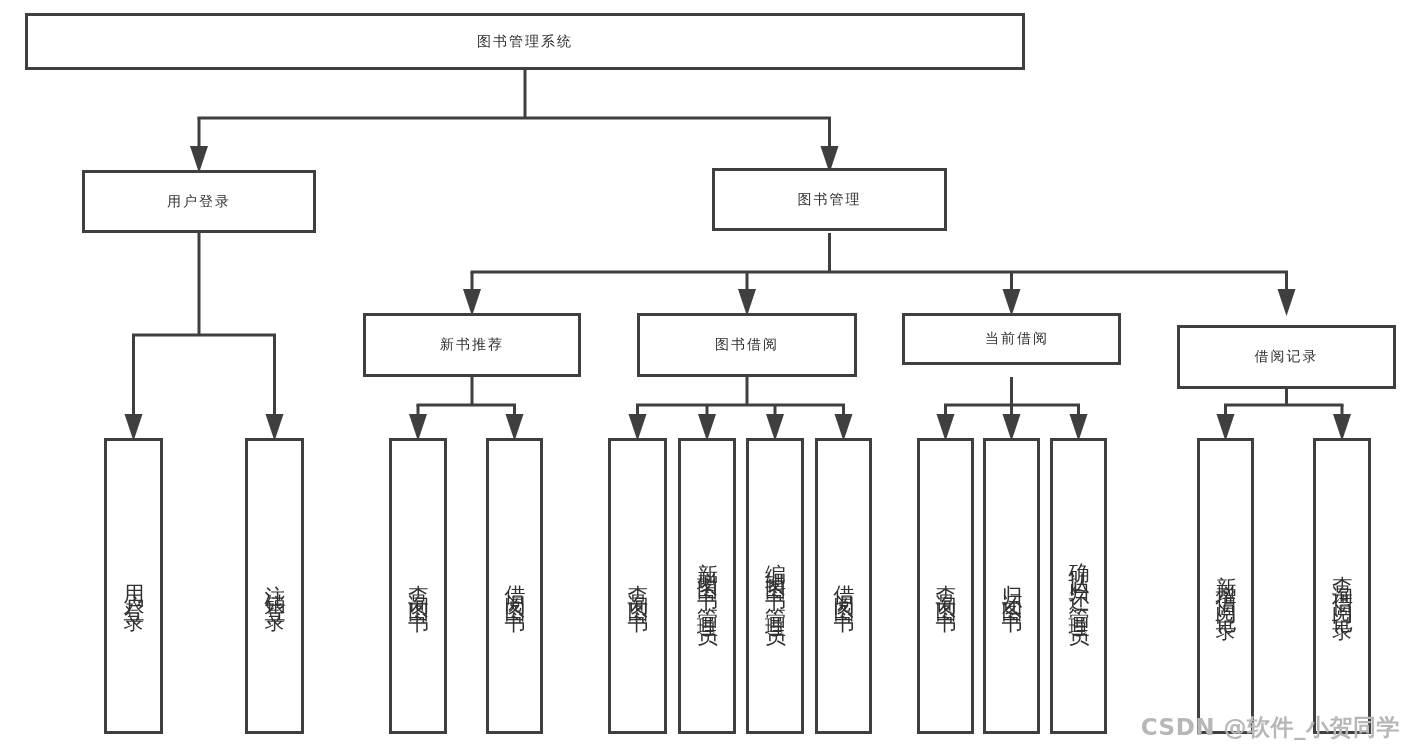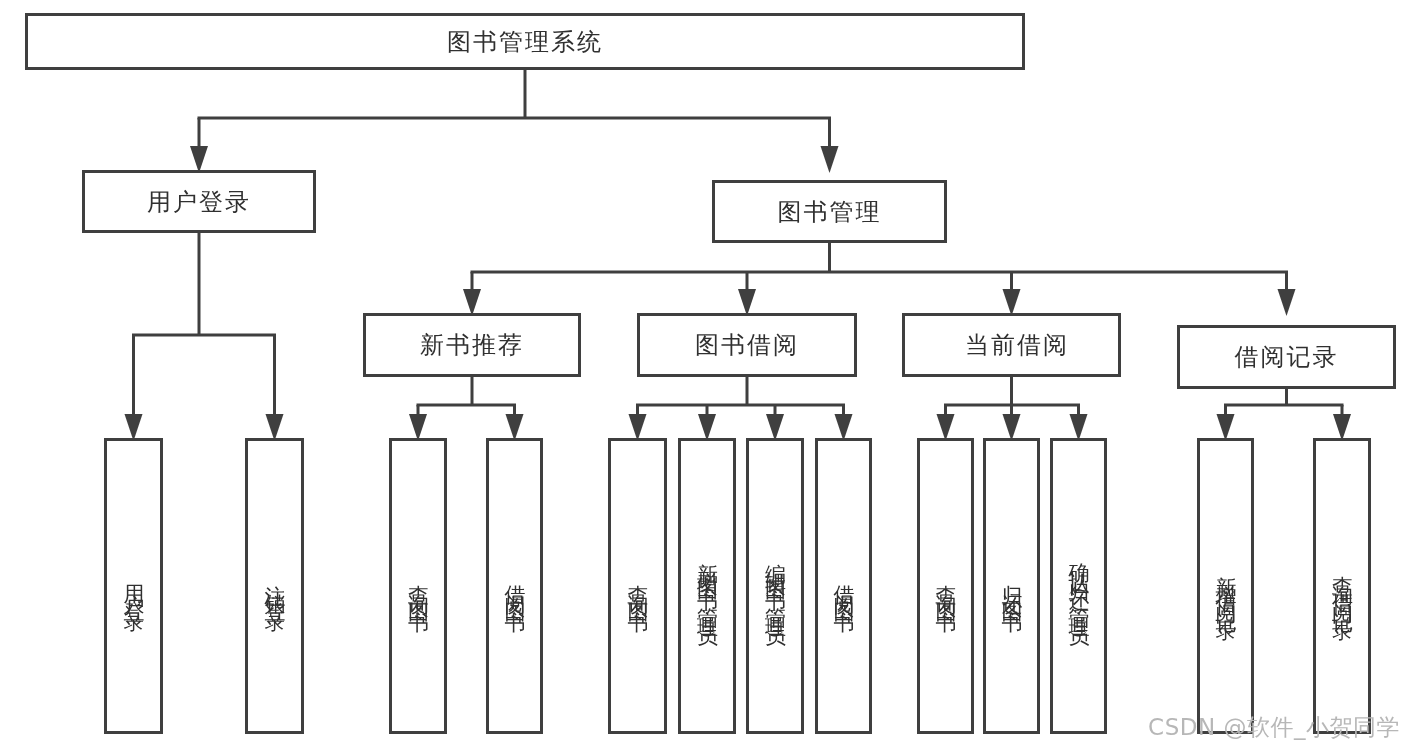--- a/index.html
+++ b/index.html
@@ -21,41 +21,42 @@
     position: absolute;
     box-sizing: border-box;
     background: #ffffff;
     border: 3px solid var(--line, #3f3f3f);
     display: flex;
     align-items: center;
     justify-content: center;
     color: var(--text, #303030);
   }
   .node.h span {
-    font-size: 24px;
+    font-size: 14px;
     letter-spacing: 2px;
     white-space: nowrap;
   }
   .node.v span {
     writing-mode: vertical-rl;
     text-orientation: mixed;
     font-size: 21px;
     line-height: 1;
     letter-spacing: 9px;
     white-space: nowrap;
   }
   .watermark {
     position: absolute;
     right: 5px;
     bottom: 4px;
     font-size: 23px;
     color: var(--wm, #b7b7b7);
     letter-spacing: 0.5px;
     z-index: 10;
     white-space: nowrap;
+    font-weight: bold;
   }
 </style>
 </head>
 <body>
 
 <div id="stage" style="--line: #3f3f3f; --text: #303030; --bg: #ffffff; --wm: #b7b7b7;">
   <svg id="connectors" xmlns="http://www.w3.org/2000/svg" viewBox="0 0 1405 747">
       <line x1="525" y1="70" x2="525" y2="118" stroke="#3f3f3f" stroke-width="3"></line>
       <line x1="197.5" y1="118" x2="831" y2="118" stroke="#3f3f3f" stroke-width="3"></line>
       <line x1="199" y1="118" x2="199" y2="150" stroke="#3f3f3f" stroke-width="3"></line>
@@ -109,30 +110,30 @@
       <line x1="1342" y1="405" x2="1342" y2="418" stroke="#3f3f3f" stroke-width="3"></line>
       <polygon points="1333,414 1351,414 1342,441" fill="#3f3f3f"></polygon>
     </svg>
   <div class="watermark">CSDN @软件_小贺同学</div>
 <div class="node h" style="left: 25px; top: 13px; width: 1000px; height: 57px;">
       <span>图书管理系统</span>
     </div>
     <div class="node h" style="left: 82px; top: 170px; width: 234px; height: 63px;">
       <span>用户登录</span>
     </div>
-    <div class="node h" style="left: 712px; top: 180px; width: 235px; height: 63px;">
+    <div class="node h" style="left: 712px; top: 168px; width: 235px; height: 63px;">
       <span>图书管理</span>
     </div>
     <div class="node h" style="left: 637px; top: 313px; width: 220px; height: 64px;">
       <span>图书借阅</span>
     </div>
     <div class="node h" style="left: 363px; top: 313px; width: 218px; height: 64px;">
       <span>新书推荐</span>
     </div>
-    <div class="node h" style="left: 902px; top: 313px; width: 219px; height: 64px; padding-left: 11px;">
+    <div class="node h" style="left: 902px; top: 313px; width: 219px; height: 52px; padding-left: 11px;">
       <span>当前借阅</span>
     </div>
     <div class="node h" style="left: 1177px; top: 313px; width: 219px; height: 64px; margin-top: 12px;">
       <span>借阅记录</span>
     </div>
     <div class="node v" style="left: 104px; top: 438px; width: 59px; height: 296px;">
       <span>用户登录</span>
     </div>
     <div class="node v" style="left: 245px; top: 438px; width: 59px; height: 296px;">
       <span>注销登录</span>

